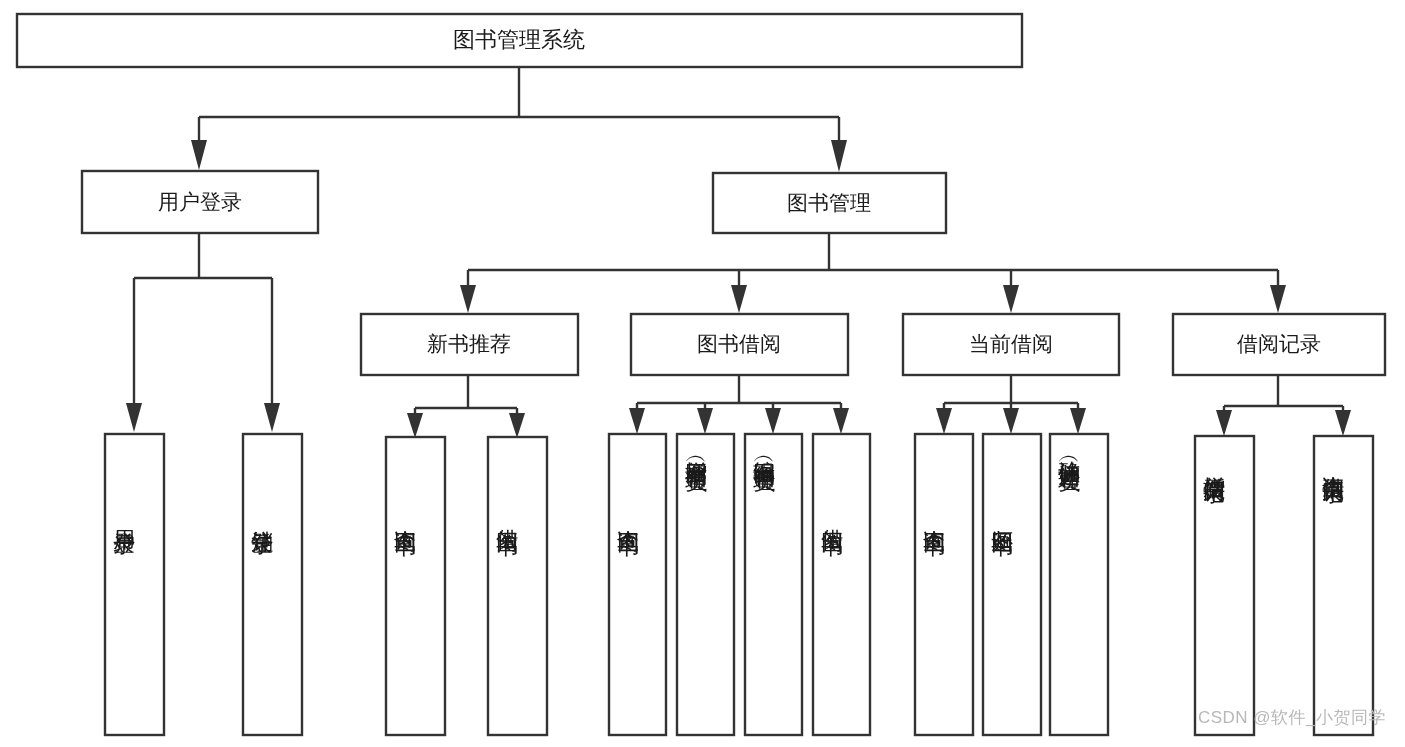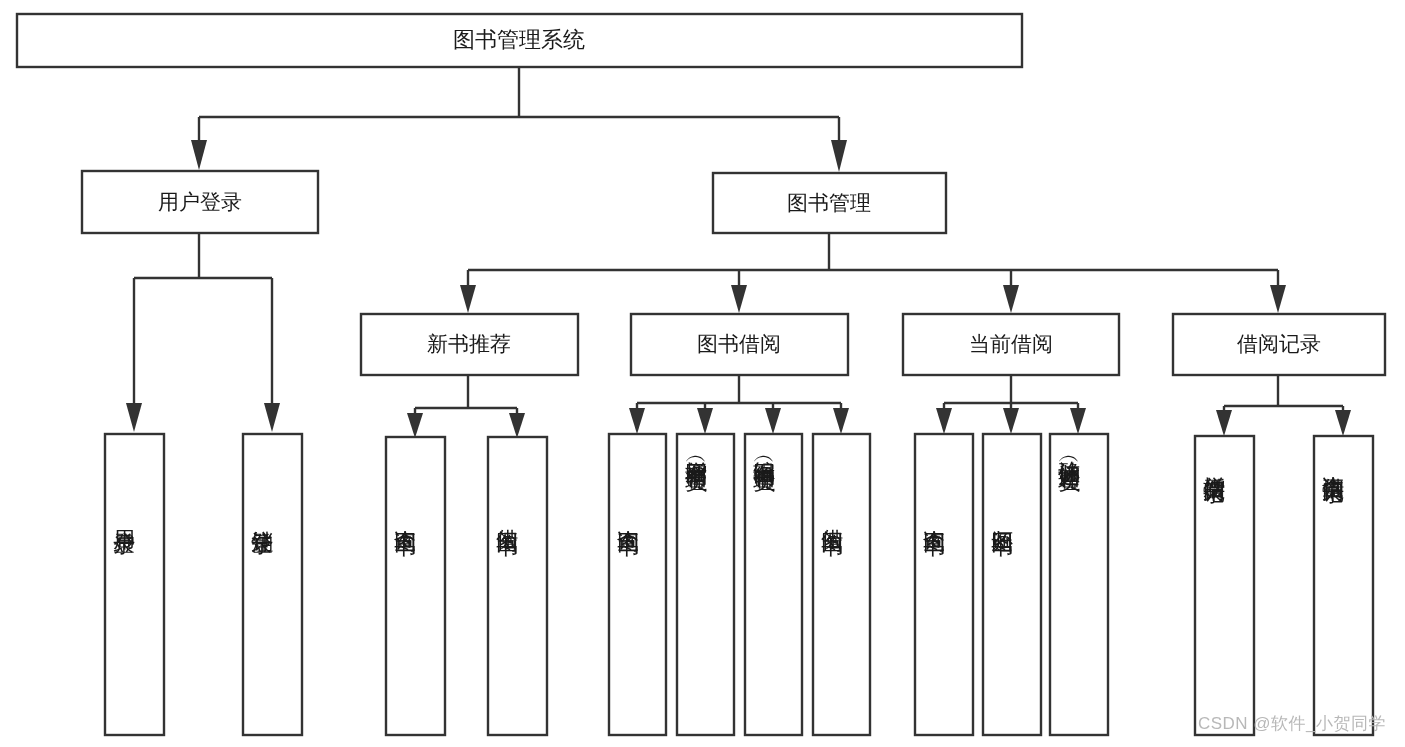--- a/index.html
+++ b/index.html
@@ -68,21 +68,21 @@
     font-size: 22px;
     line-height: 1.06;
     color: #1a1a1a;
     letter-spacing: 1.5px;
     white-space: nowrap;
     text-align: left;
   }
   .watermark {
     position: absolute;
     right: 16px;
-    bottom: 12px;
+    bottom: 18px;
     font-family: "Liberation Sans", "DejaVu Sans", sans-serif;
     font-size: 17px;
     color: #b8b8b8;
     letter-spacing: 0.5px;
     white-space: nowrap;
   }
 </style>
 </head>
 <body>
 

